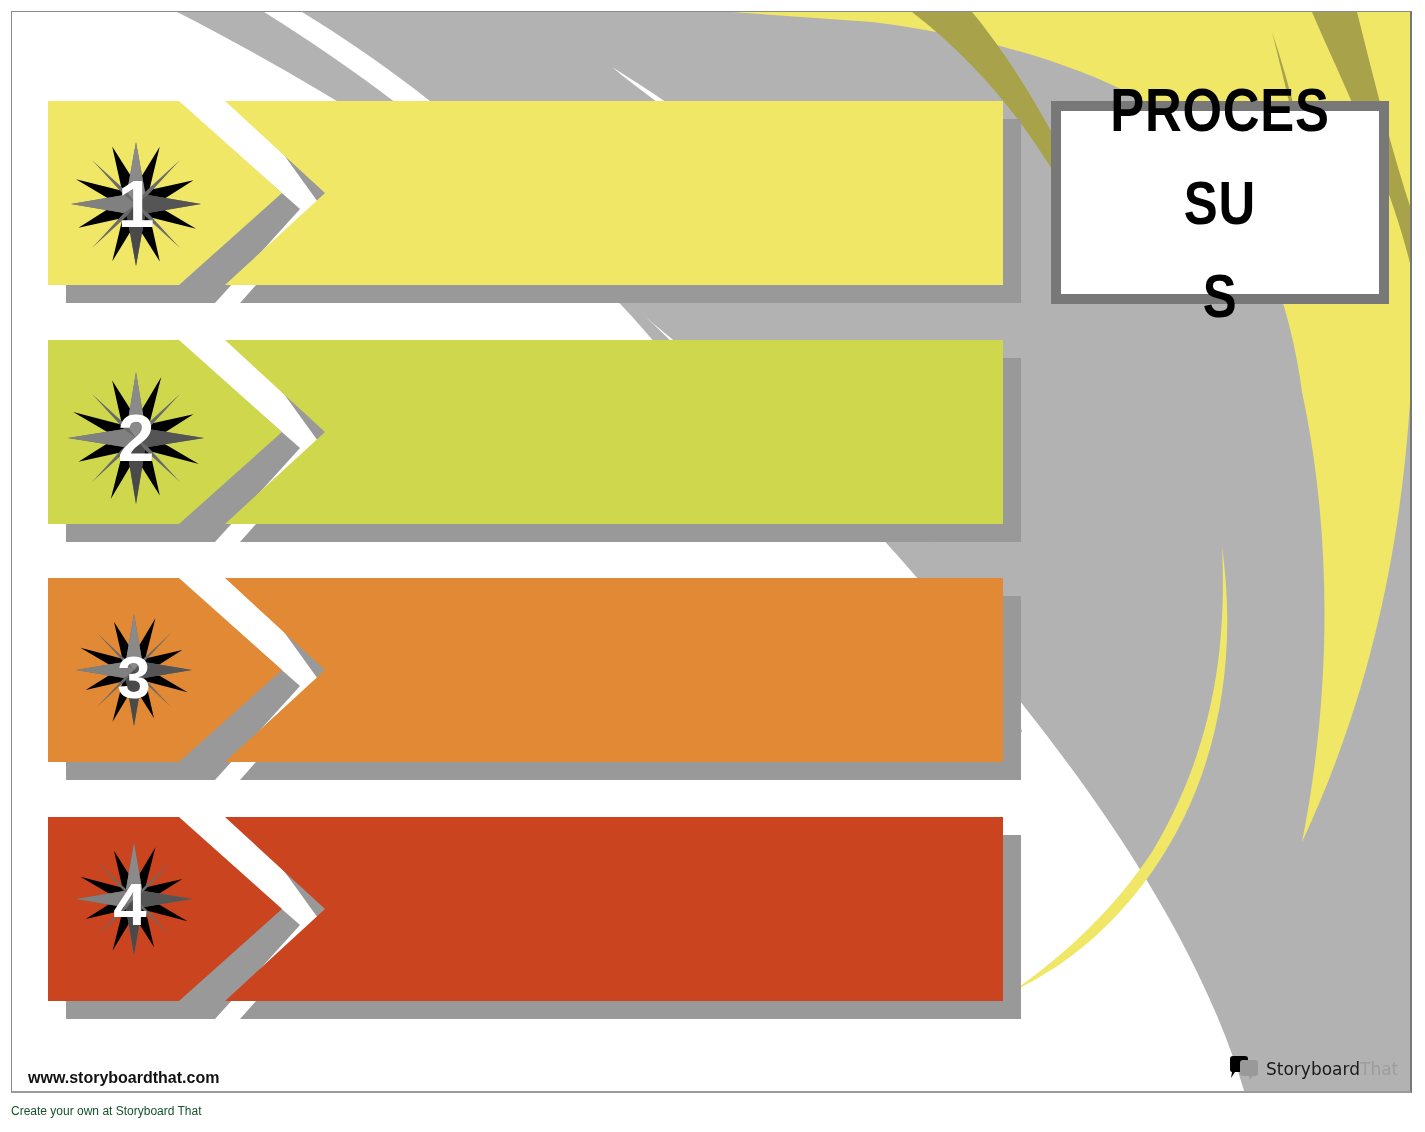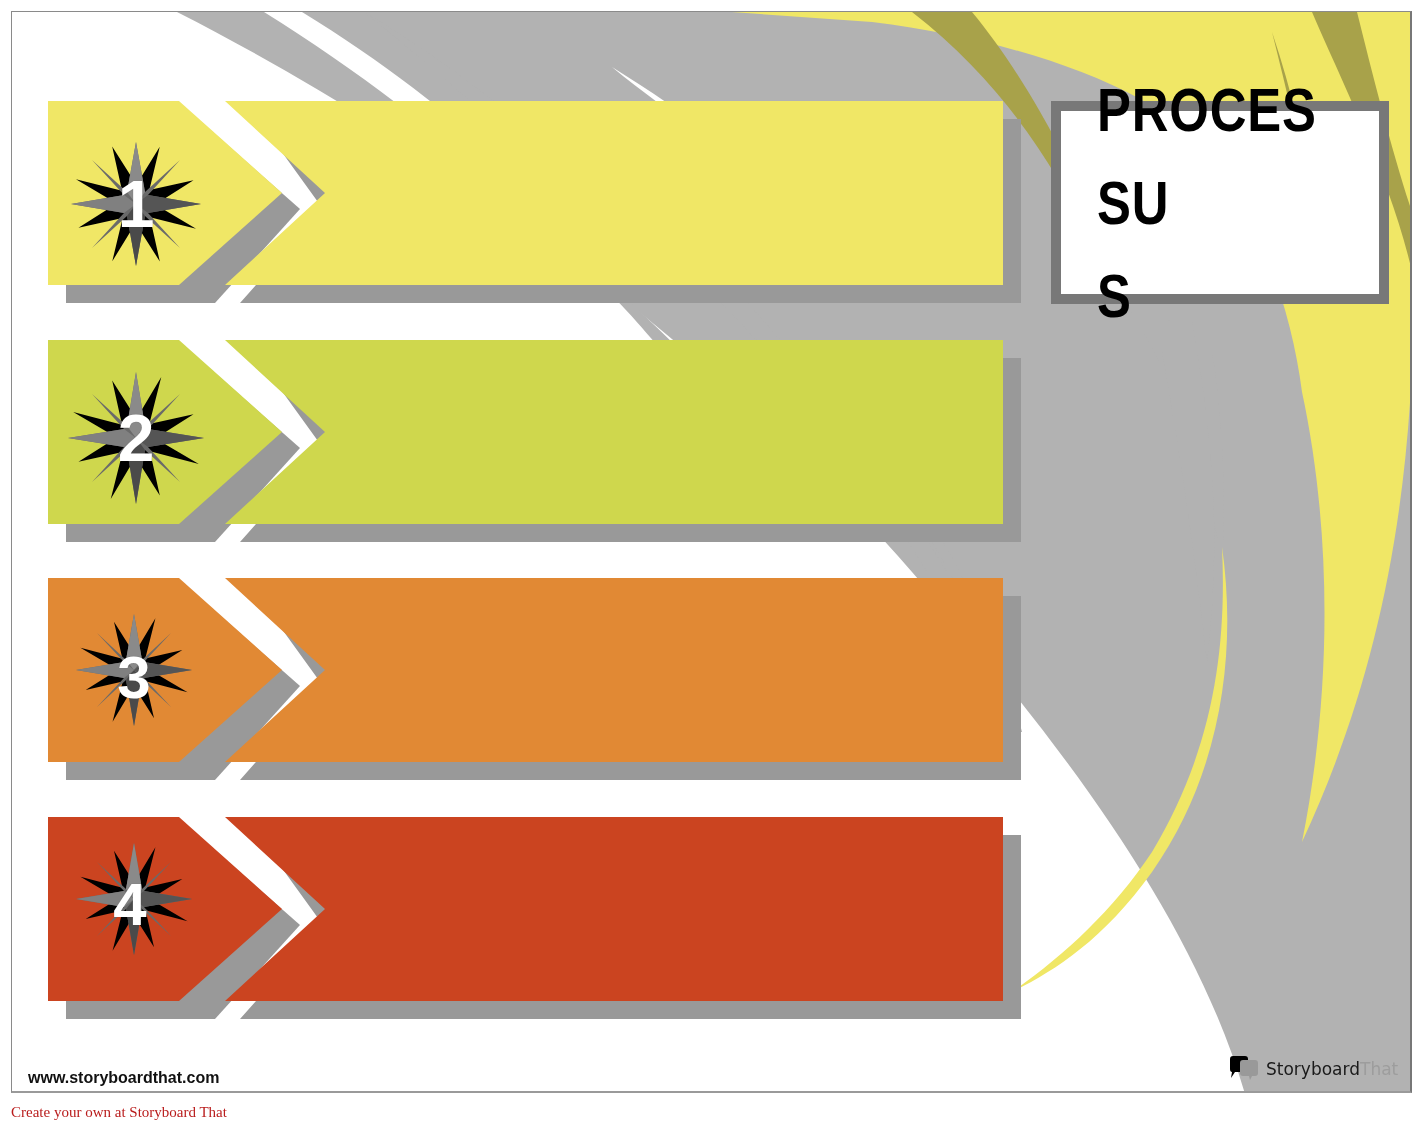--- a/index.html
+++ b/index.html
@@ -16,36 +16,36 @@
     position: absolute; color: #ffffff; font-family: "Liberation Sans", sans-serif;
     font-weight: bold; font-size: 66px; line-height: 1; text-align: center; width: 80px;
     text-shadow: 0 0 1px rgba(0,0,0,0.25);
   }
   .title-box {
     position: absolute; left: 1039px; top: 89px; width: 338px; height: 203px;
     background: #787878; box-sizing: border-box; padding: 10px;
   }
   .title-inner {
     width: 100%; height: 100%; background: #ffffff; display: flex; align-items: center; justify-content: center;
-    text-align: left;
+    text-align: center;
   }
   .title-text {
     font-family: "Liberation Sans", sans-serif; font-weight: bold; font-size: 62px; line-height: 1.5;
     color: #000; letter-spacing: 1px; transform: scaleX(0.82); width: 300px; word-break: break-all;
   }
   .watermark-left {
     position: absolute; left: 16px; top: 1057px; font-size: 16px; font-weight: bold; color: #111;
     font-family: "Liberation Sans", sans-serif;
   }
   .logo { position: absolute; left: 1216px; top: 1043px; height: 28px; display: flex; align-items: center; }
   .logo-text { font-size: 17px; color: #1a1a1a; font-family: "DejaVu Sans", sans-serif; margin-left: 6px; }
   .logo-text .that { color: #9d9d9d; }
   .footer-link {
-    position: absolute; left: 11px; top: 1104px; font-size: 15px; color: #b91c1c;
-    font-family: Liberation Serif, serif;
+    position: absolute; left: 11px; top: 1104px; font-size: 12px; color: #14532d;
+    font-family: Liberation Sans, sans-serif;
   }
 </style>
 </head>
 <body>
 
 <div class="card">
 
   <svg class="bg" viewBox="0 0 1401 1082" width="1401" height="1082">
 
     <path d="M165 0 C 420 130, 700 330, 900 560 C 1040 720, 1180 900, 1233 1082 L 1401 1082 L 1401 0 Z" fill="#b2b2b2"></path>

